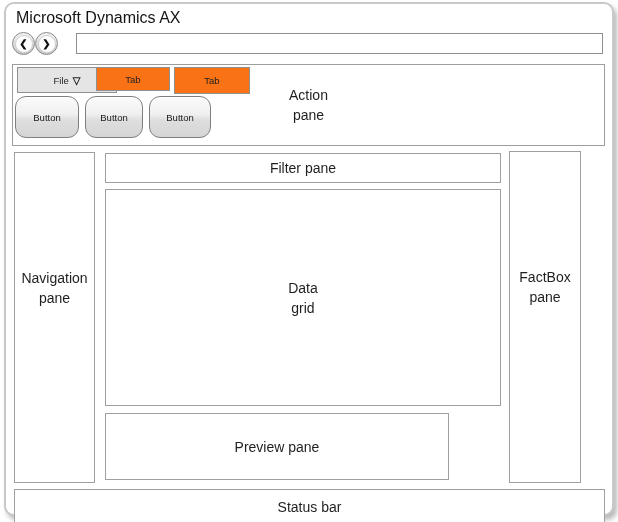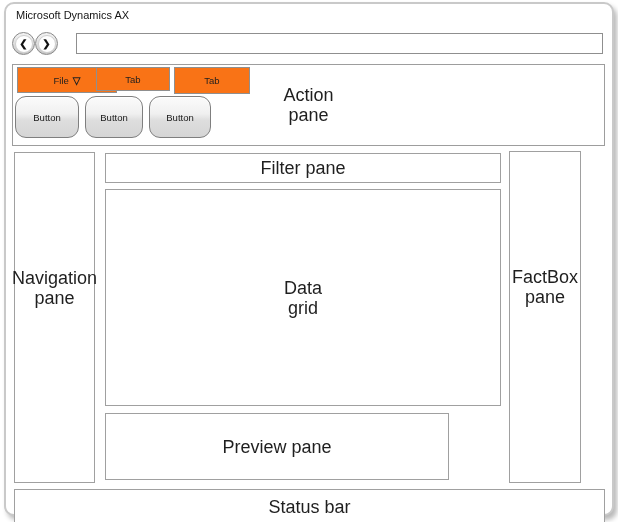--- a/index.html
+++ b/index.html
@@ -1,52 +1,52 @@
 <!DOCTYPE html>
 <html><head>
 <meta charset="utf-8">
 <style>
   html,body{margin:0;padding:0;background:#ffffff;}
   #stage{position:relative;width:618px;height:522px;background:#ffffff;overflow:hidden;
          font-family:"Liberation Sans", sans-serif;color:#1f1f1f;}
   .window{position:absolute;left:4px;top:2px;width:606px;height:510px;background:#fff;
           border:2px solid #c9c9c9;border-radius:10px;
           box-shadow:3px 4px 5px rgba(0,0,0,0.28);}
-  .title{position:absolute;left:10px;top:5px;font-size:11px;color:#141414;white-space:nowrap;}
+  .title{position:absolute;left:10px;top:5px;font-size:16px;color:#141414;white-space:nowrap;}
 
   .nav-btn{position:absolute;width:23px;height:23px;border-radius:50%;
            border:1px solid #8a8a8a;background:linear-gradient(180deg,#f4f4f4 0%,#dcdcdc 55%,#c6c6c6 100%);
            display:flex;align-items:center;justify-content:center;padding:0;cursor:pointer;}
   .nav-btn .face{width:16px;height:16px;border-radius:50%;background:#ffffff;border:1px solid #cfcfcf;
            display:flex;align-items:center;justify-content:center;}
   .nav-btn .chev{font-size:10px;font-weight:bold;color:#111;line-height:1;}
   .back{left:6px;top:28px;}
   .fwd{left:29px;top:28px;}
 
   .address{position:absolute;left:70px;top:29px;width:527px;height:21px;border:1.5px solid #8f8f8f;
            background:#fff;box-sizing:border-box;font-family:"Liberation Sans",sans-serif;font-size:11px;padding:0 4px;}
 
   .action-pane{position:absolute;left:6px;top:60px;width:591px;height:80px;
                border:1px solid #9d9d9d;background:#fff;}
   .tab{position:absolute;top:2px;border:1px solid #8f8f8f;background:#f97316;
        display:flex;align-items:center;justify-content:center;gap:4px;font-size:9.5px;cursor:pointer;box-sizing:border-box;}
-  .tab-file{left:4px;width:100px;height:26px;background:#f97316;}
+  .tab-file{left:4px;width:100px;height:26px;background:#e5e5e5;}
   .tab-2{left:83px;width:74px;height:24px;}
   .tab-3{left:161px;width:76px;height:27px;}
   .dd{font-size:10px;font-weight:bold;color:#222;}
 
   .wf-btn{position:absolute;top:31px;height:42px;border:1px solid #7f7f7f;border-radius:11px;
           background:linear-gradient(180deg,#fbfbfb 0%,#f0f0f0 42%,#dedede 58%,#d5d5d5 100%);
           box-shadow:inset 0 1px 0 #ffffff;font-family:"Liberation Sans",sans-serif;
           font-size:9.5px;color:#1a1a1a;cursor:pointer;}
   .b1{left:2px;width:64px;}
   .b2{left:72px;width:58px;}
   .b3{left:136px;width:62px;}
 
-  .big-label{font-size:18px;line-height:20px;text-align:center;color:#1f1f1f;}
+  .big-label{font-size:14px;line-height:20px;text-align:center;color:#1f1f1f;}
   .action-label{position:absolute;left:0;right:0;top:50%;transform:translateY(-50%);pointer-events:none;}
 
   .pane{position:absolute;border:1px solid #a0a0a0;background:#fff;
         display:flex;align-items:center;justify-content:center;box-sizing:border-box;}
   .nav-pane{left:8px;top:148px;width:81px;height:331px;}
   .filter-pane{left:99px;top:149px;width:396px;height:30px;}
   .data-grid{left:99px;top:185px;width:396px;height:217px;}
   .preview-pane{left:99px;top:409px;width:344px;height:67px;}
   .factbox-pane{left:503px;top:147px;width:72px;height:332px;}
   .status-bar{left:8px;top:485px;width:591px;height:36px;}

